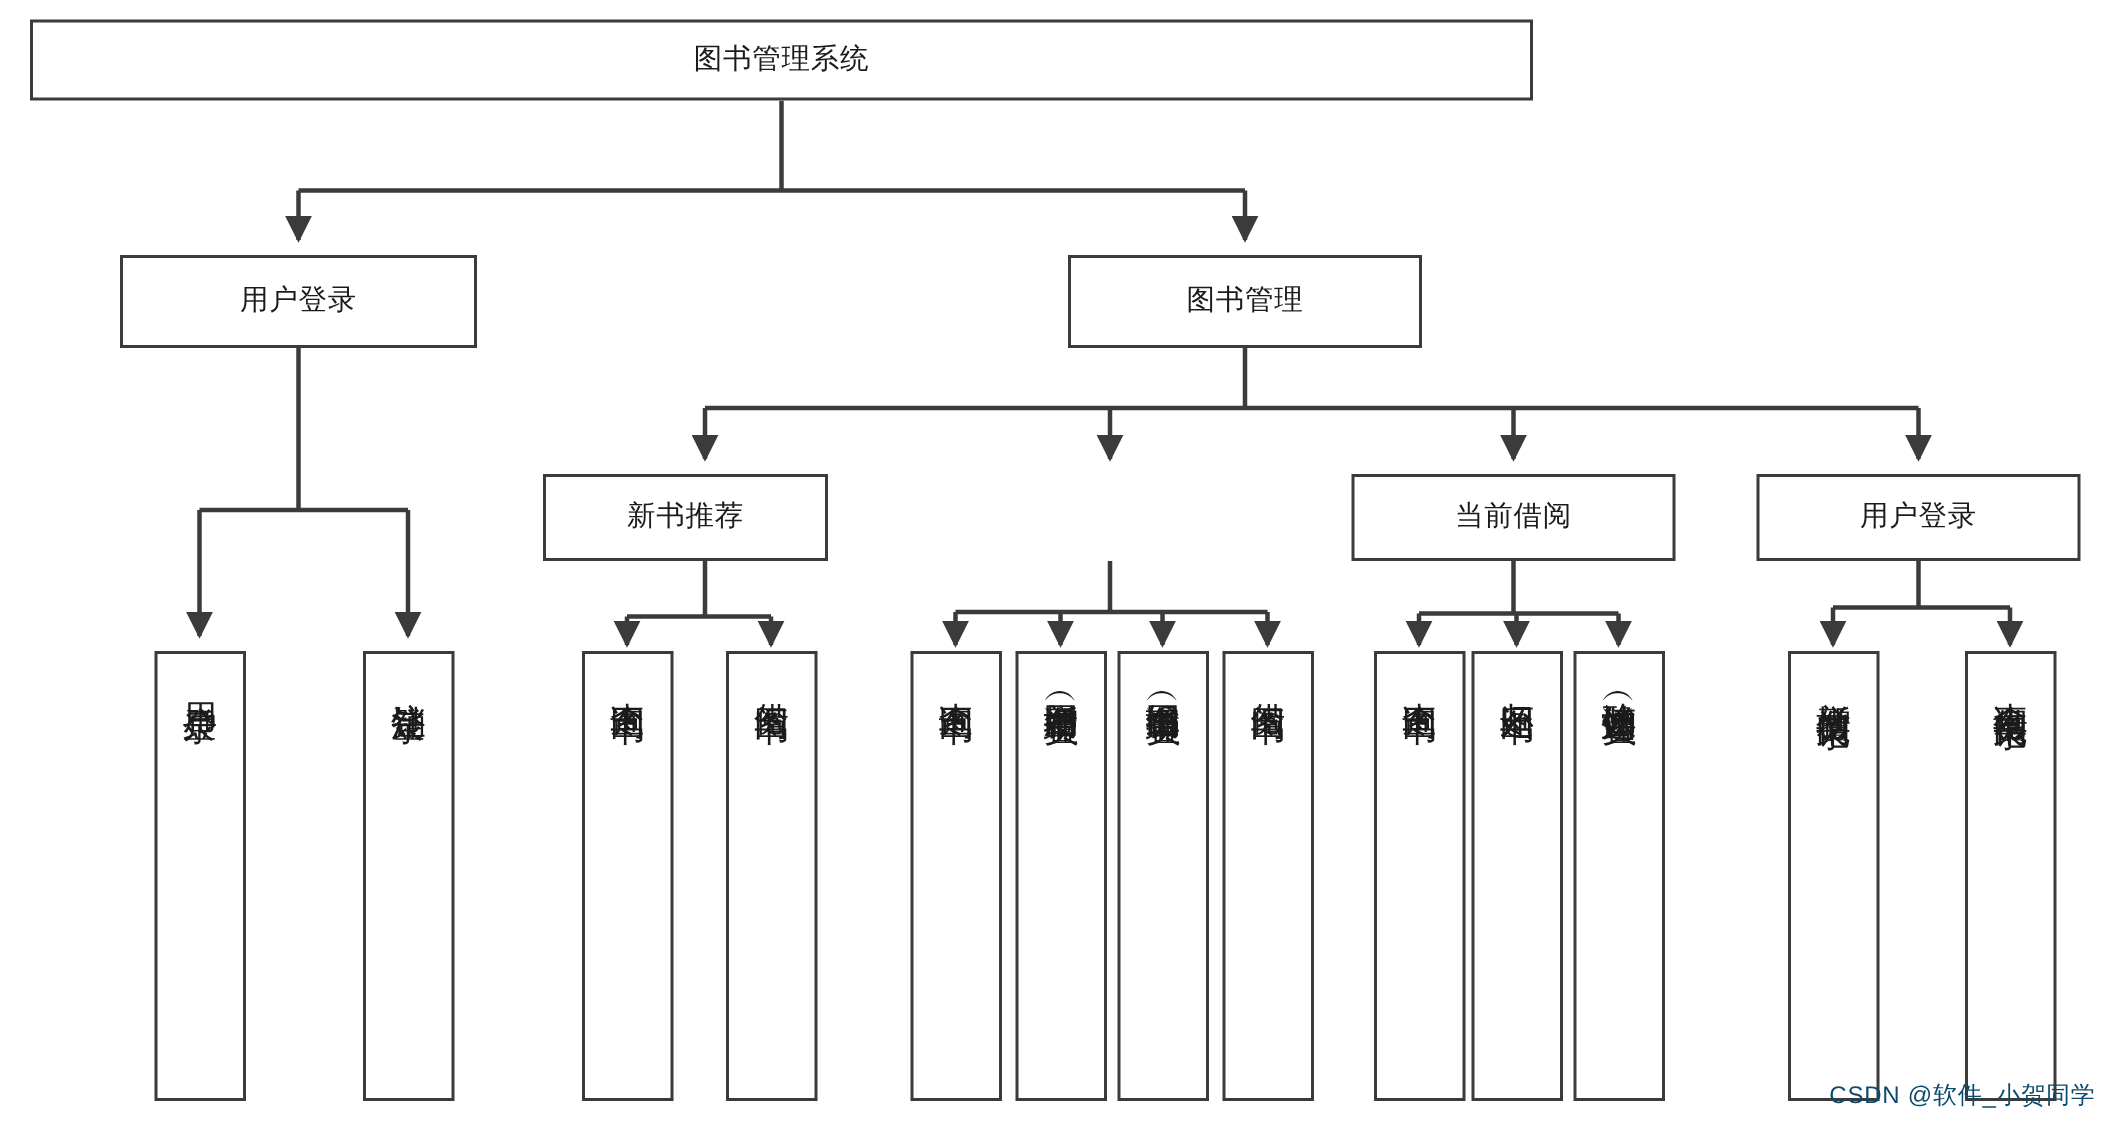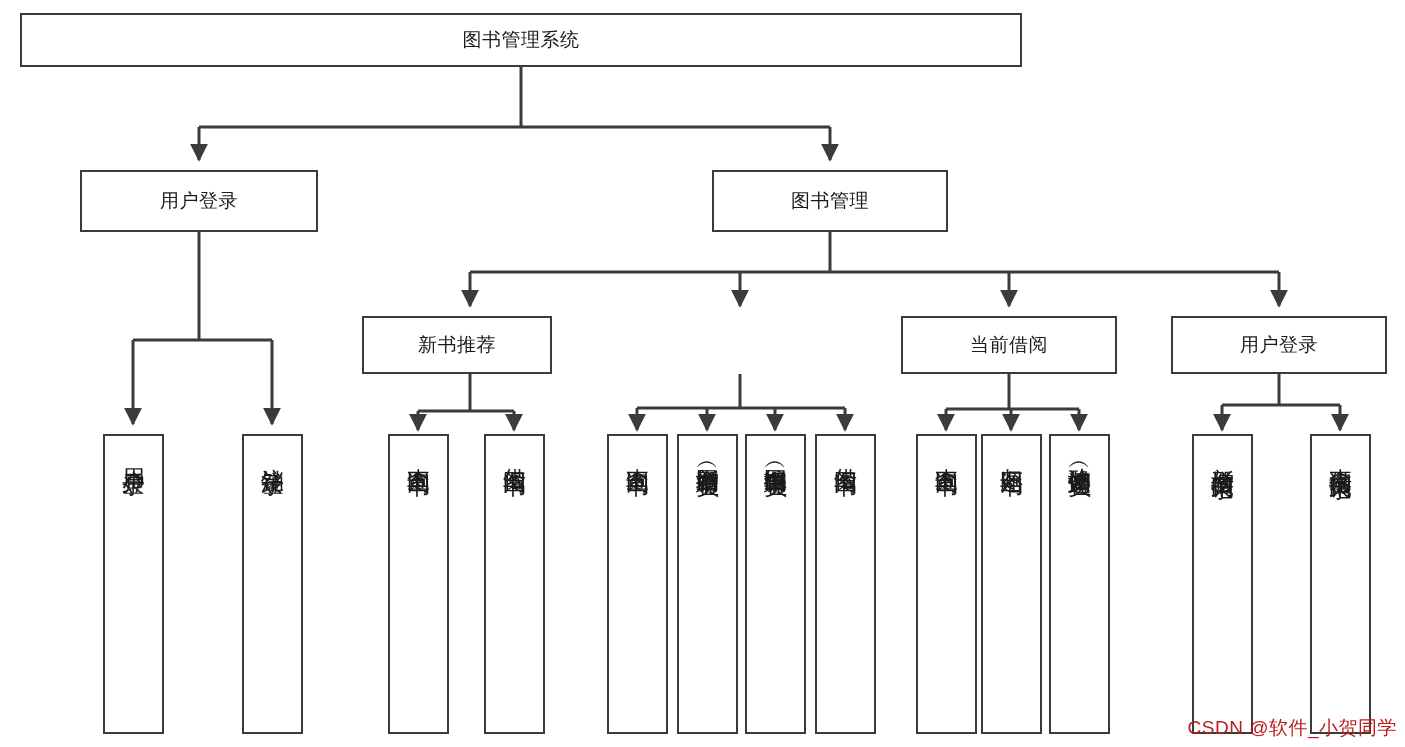--- a/index.html
+++ b/index.html
@@ -53,22 +53,22 @@
     letter-spacing: 2px;
     white-space: nowrap;
   }
   .node-v.tall-text .label {
     letter-spacing: 1px;
   }
   #watermark {
     position: absolute;
     right: 8px;
     bottom: 6px;
-    font-size: 19px;
-    color: #b91c1c;
+    font-size: 16px;
+    color: #0c4a6e;
     letter-spacing: 0.5px;
     white-space: nowrap;
     pointer-events: none;
   }
 </style>
 </head>
 <body>
 
 <div id="canvas">
 

